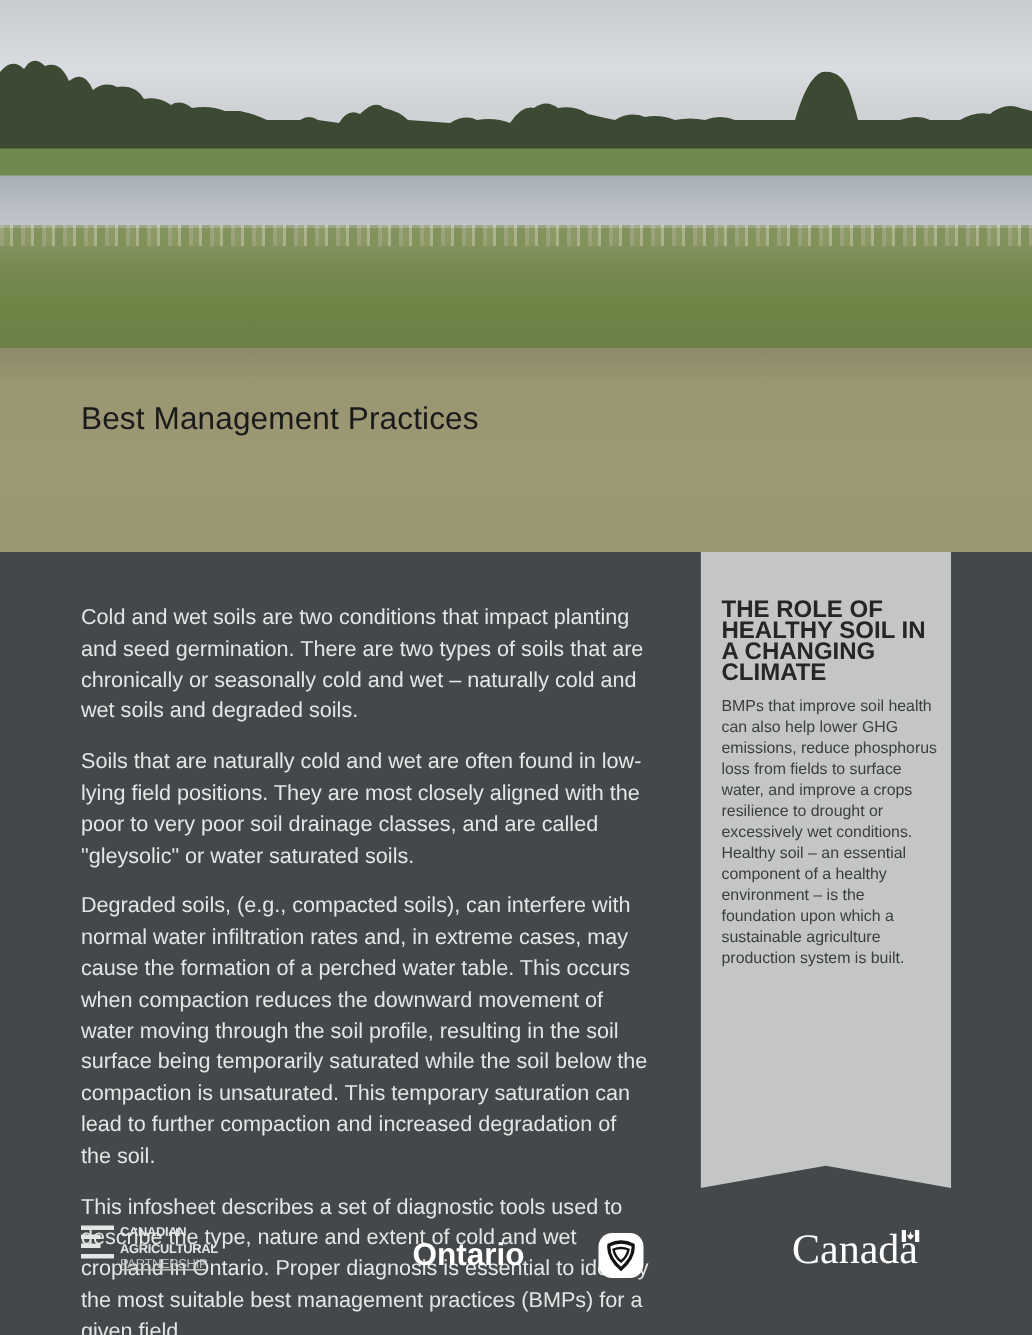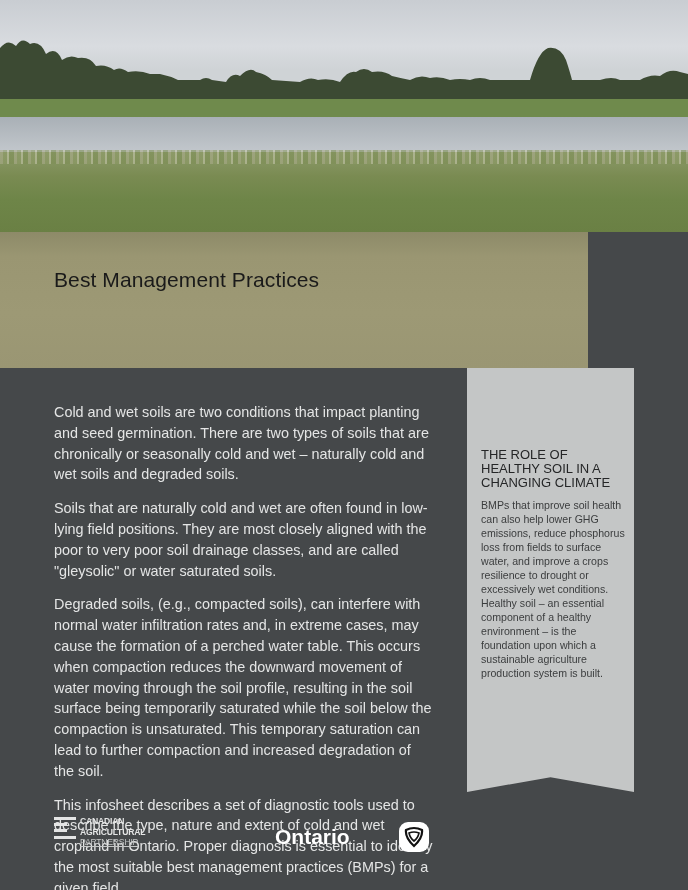--- a/index.html
+++ b/index.html
@@ -12,34 +12,34 @@
   .hero .treeline { position:absolute; left:0; top:36px; width:688px; height:74px; }
   .hero .field-far { position:absolute; left:0; top:99px; width:688px; height:32px; background:#6f8a4c; }
   .hero .water { position:absolute; left:0; top:117px; width:688px; height:100px;
     background:linear-gradient(180deg,#a9b0b6 0%,#c2c7cc 35%,#b8bdc1 70%,#a7ad9f 100%); border-radius:0 0 10px 10px; }
   .hero .grass { position:absolute; left:0; top:152px; width:688px; height:80px;
     background:linear-gradient(180deg,#8c9a6a 0%,#7a8b52 30%,#6e8548 60%,#6a8044 100%); }
   .hero .grass2 { position:absolute; left:0; top:150px; width:688px; height:14px;
     background:repeating-linear-gradient(90deg,#a9ab8a 0 3px,#8d9a66 3px 7px,#c2c4a8 7px 9px,#7e8f56 9px 14px); opacity:.6; }
 
   
-  .band { position:absolute; left:0; top:232px; width:588px; height:136px;
+  .band { position:absolute; left:0; top:232px; width:688px; height:136px;
     background:linear-gradient(180deg,#8d8a68 0%,#9a9672 18%,#9d9975 60%,#9a9673 100%); }
   .band .kicker { position:absolute; left:54px; top:36px; font-size:21px; color:#1a1a1a; font-weight:normal; letter-spacing:.1px; }
   .band .title { position:absolute; left:54px; top:62px; font-size:39px; font-weight:bold; color:#ffffff; letter-spacing:1px; }
 
   
   .main { position:absolute; left:54px; top:402px; width:380px; color:#e4e5e5; font-size:14.4px; line-height:20.8px; }
   .main p { margin-bottom:13px; }
 
   
   .ribbon { position:absolute; left:467px; top:368px; width:167px; height:424px; background:#c4c6c6;
     clip-path:polygon(0 0,100% 0,100% 100%,50% 96.5%,0 100%); }
   .ribbon .inner { position:absolute; left:14px; top:32px; width:145px; color:#3b3d3e; font-size:10.6px; line-height:14px; }
-  .ribbon .heading { font-weight:normal; font-size:13px; color:#252627; margin-bottom:8px; line-height:14px;margin-top:48px; }
+  .ribbon .heading { font-weight:bold; font-size:16px; color:#252627; margin-bottom:8px; line-height:14px; }
   .ribbon p { margin-bottom:9px; }
 
   
   .footer { position:absolute; left:0; top:812px; width:688px; height:50px; }
   .cap { position:absolute; left:54px; top:4px; height:32px; }
   .cap .bars { position:absolute; left:0; top:1px; width:22px; }
   .cap .bars span { display:block; height:3px; background:#e4e5e5; margin-bottom:3.2px; }
   .cap .bars span.s { width:13px; }
   .cap .words { position:absolute; left:26px; top:0; font-size:8.6px; line-height:10.6px; color:#e4e5e5; font-weight:bold; white-space:nowrap; letter-spacing:-.2px; }
   .cap .words .light { font-weight:normal; color:#c4c6c6;text-decoration:underline; }
@@ -98,13 +98,21 @@
   <div class="ontario">
     <span class="word">Ontario</span>
     <span class="trillium">
       <svg width="22" height="22" viewBox="0 0 22 22">
         <path d="M3 4 Q11 0 19 4 Q20 12 11 20 Q2 12 3 4 Z" fill="none" stroke="#111" stroke-width="2.2"></path>
         <path d="M6 7 Q11 5 16 7 Q15 12 11 15 Q7 12 6 7 Z" fill="none" stroke="#111" stroke-width="1.6"></path>
       </svg>
     </span>
   </div>
 
+  <div class="canada">
+    <span>Canada</span>
+    <svg class="flag" viewBox="0 0 12 8">
+      <rect x="0" y="0" width="3" height="8" fill="#fff"></rect>
+      <rect x="9" y="0" width="3" height="8" fill="#fff"></rect>
+      <path d="M6 1 L7 3.5 L8.5 3 L7.5 5 L6 6.5 L4.5 5 L3.5 3 L5 3.5 Z" fill="#fff"></path>
+    </svg>
+  </div>
 </div>
 
 </body></html>

